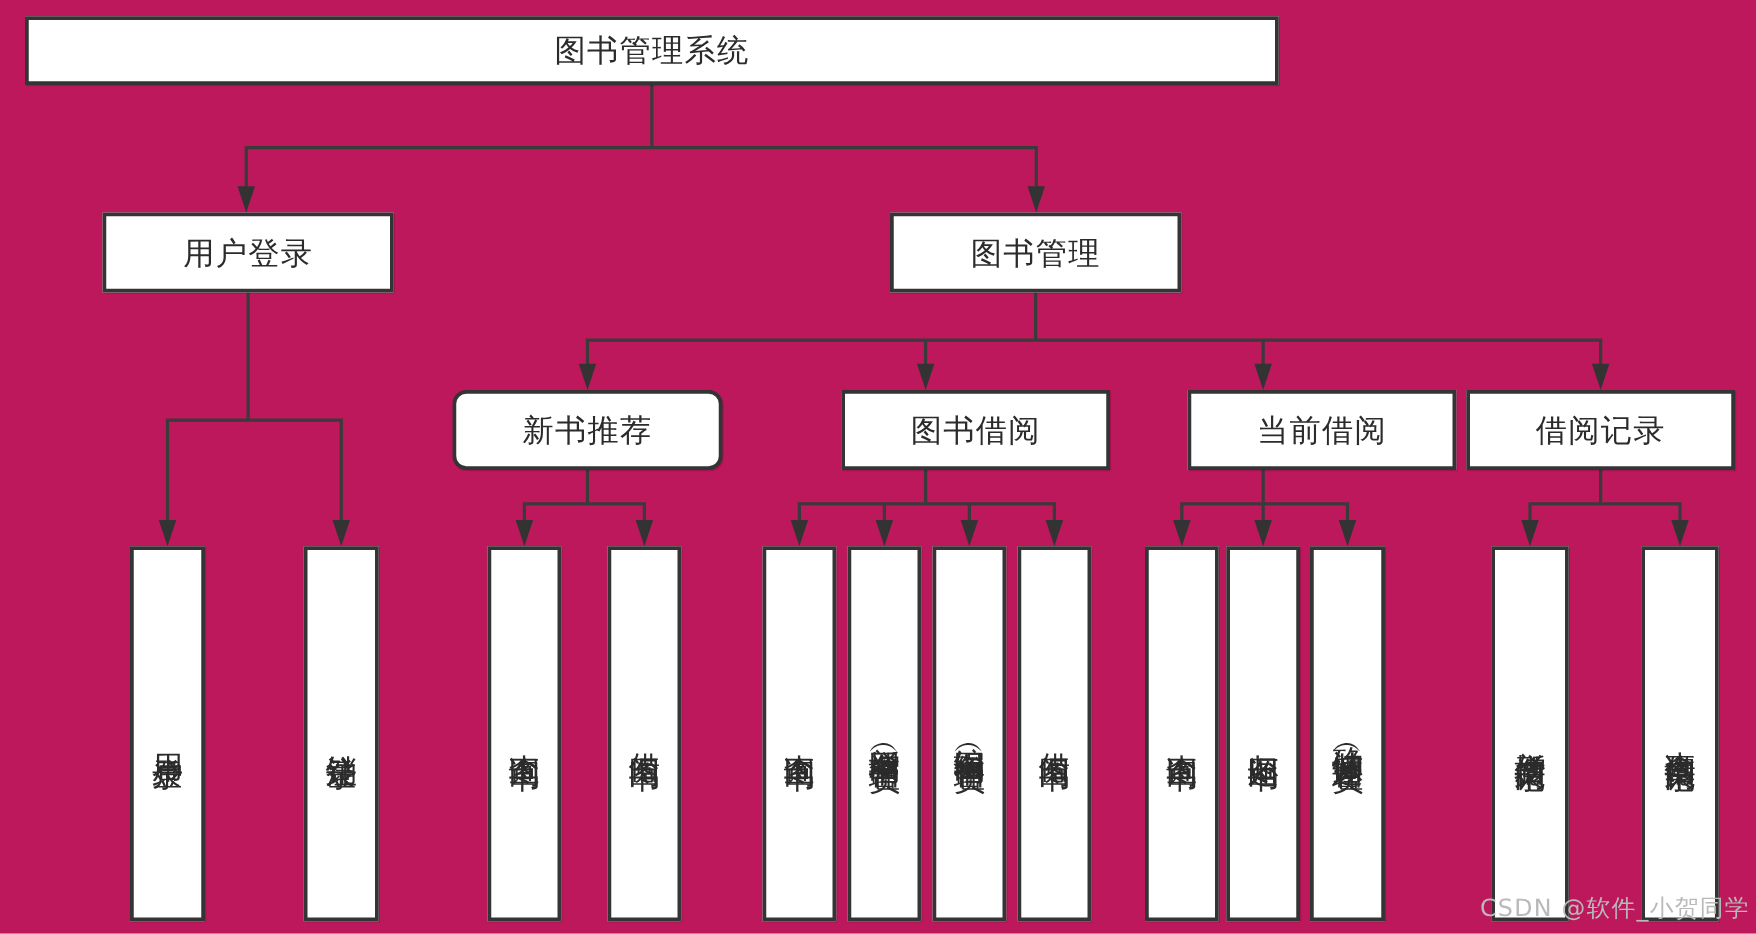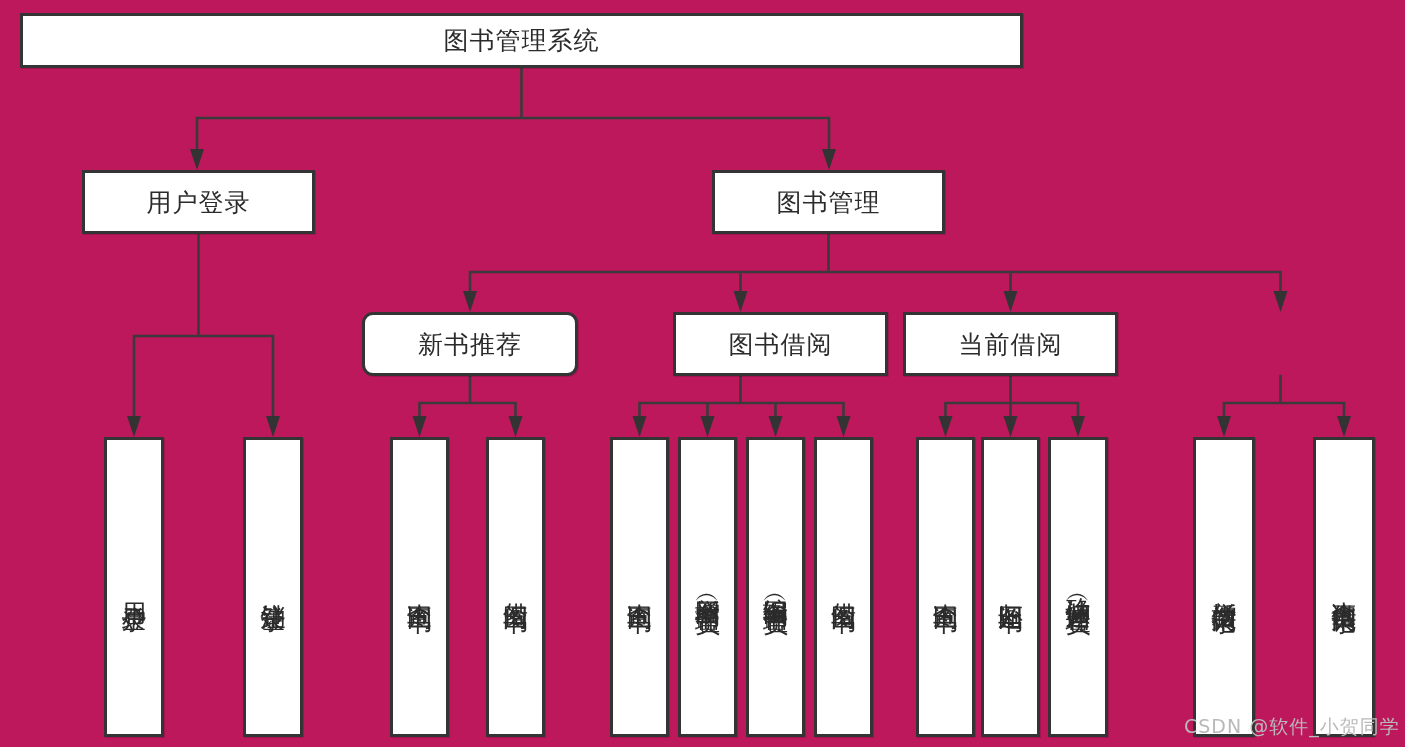--- a/index.html
+++ b/index.html
@@ -100,22 +100,25 @@
   <div class="box" style="left:712px;top:170px;width:233px;height:64px;">
     <span>图书管理</span>
   </div>
 
   <div class="box" style="left:362px;top:312px;width:216px;height:64px;border-radius:11px;">
     <span>新书推荐</span>
   </div>
   <div class="box" style="left:633px;top:312px;width:215px;height:64px;margin-left:40px;">
     <span>图书借阅</span>
   </div>
-  <div class="box" style="left:903px;top:312px;width:215px;height:64px;">
+  <div class="box" style="left:950px;top:312px;width:215px;height:64px;">
     <span>当前借阅</span>
+  </div>
+  <div class="box" style="left:1173px;top:312px;width:215px;height:64px;">
+    <span>借阅记录</span>
   </div>
 
   <div class="box v" style="left:104px;top:437px;width:60px;height:300px;">
     <span>用户登录</span>
   </div>
   <div class="box v" style="left:243px;top:437px;width:60px;height:300px;">
     <span>注销登录</span>
   </div>
 
   <div class="box v" style="left:390px;top:437px;width:59px;height:300px;">

